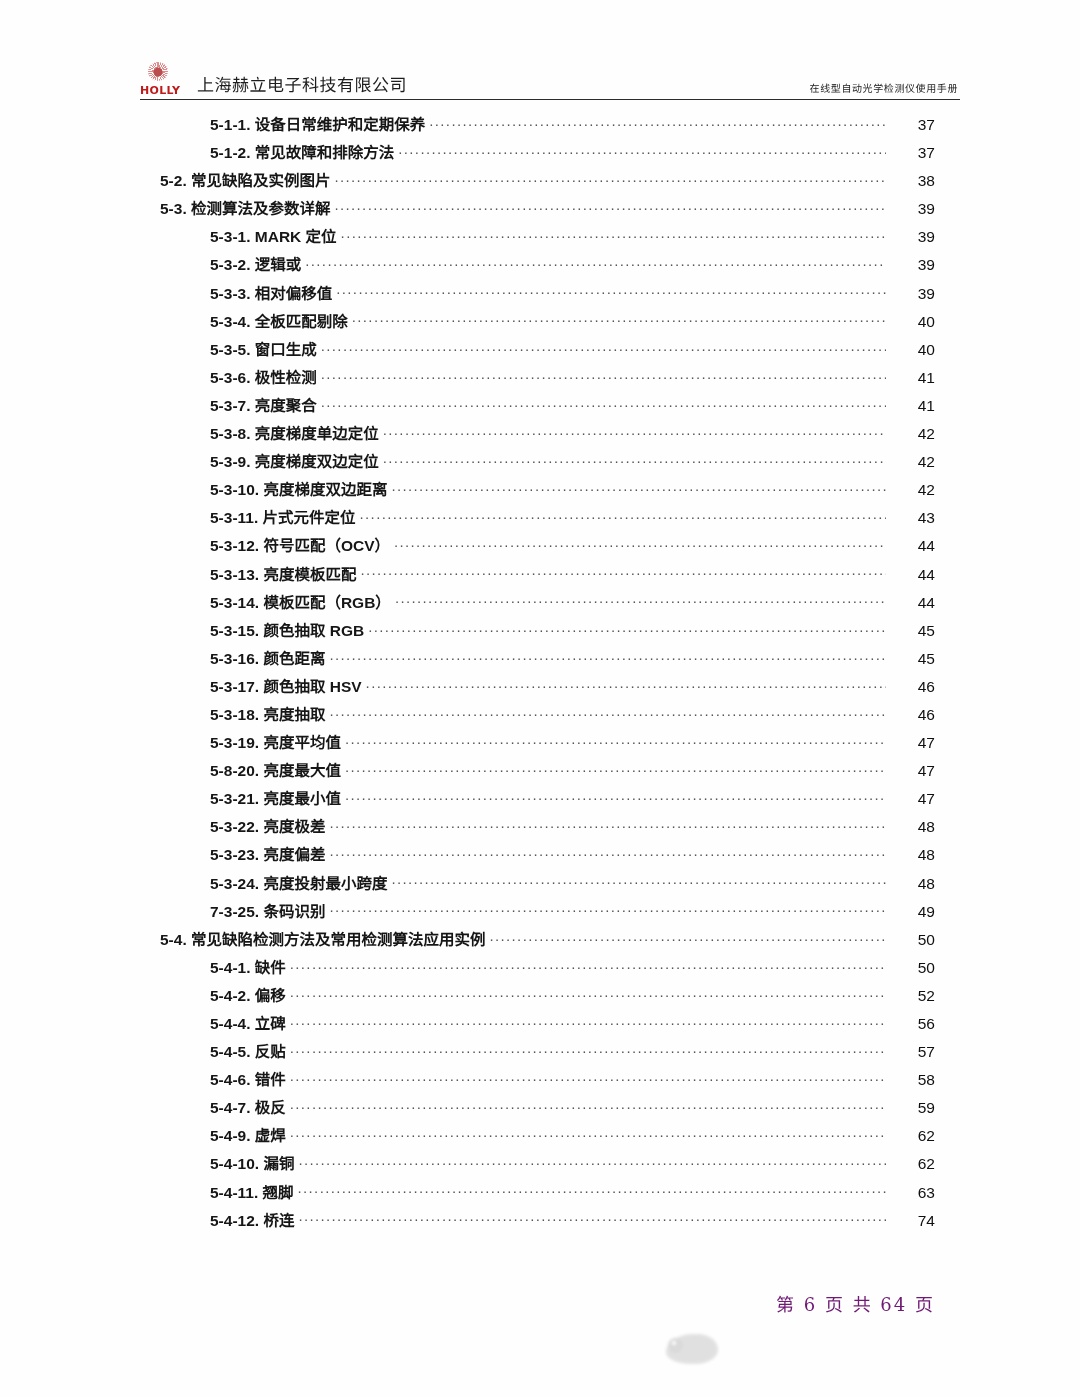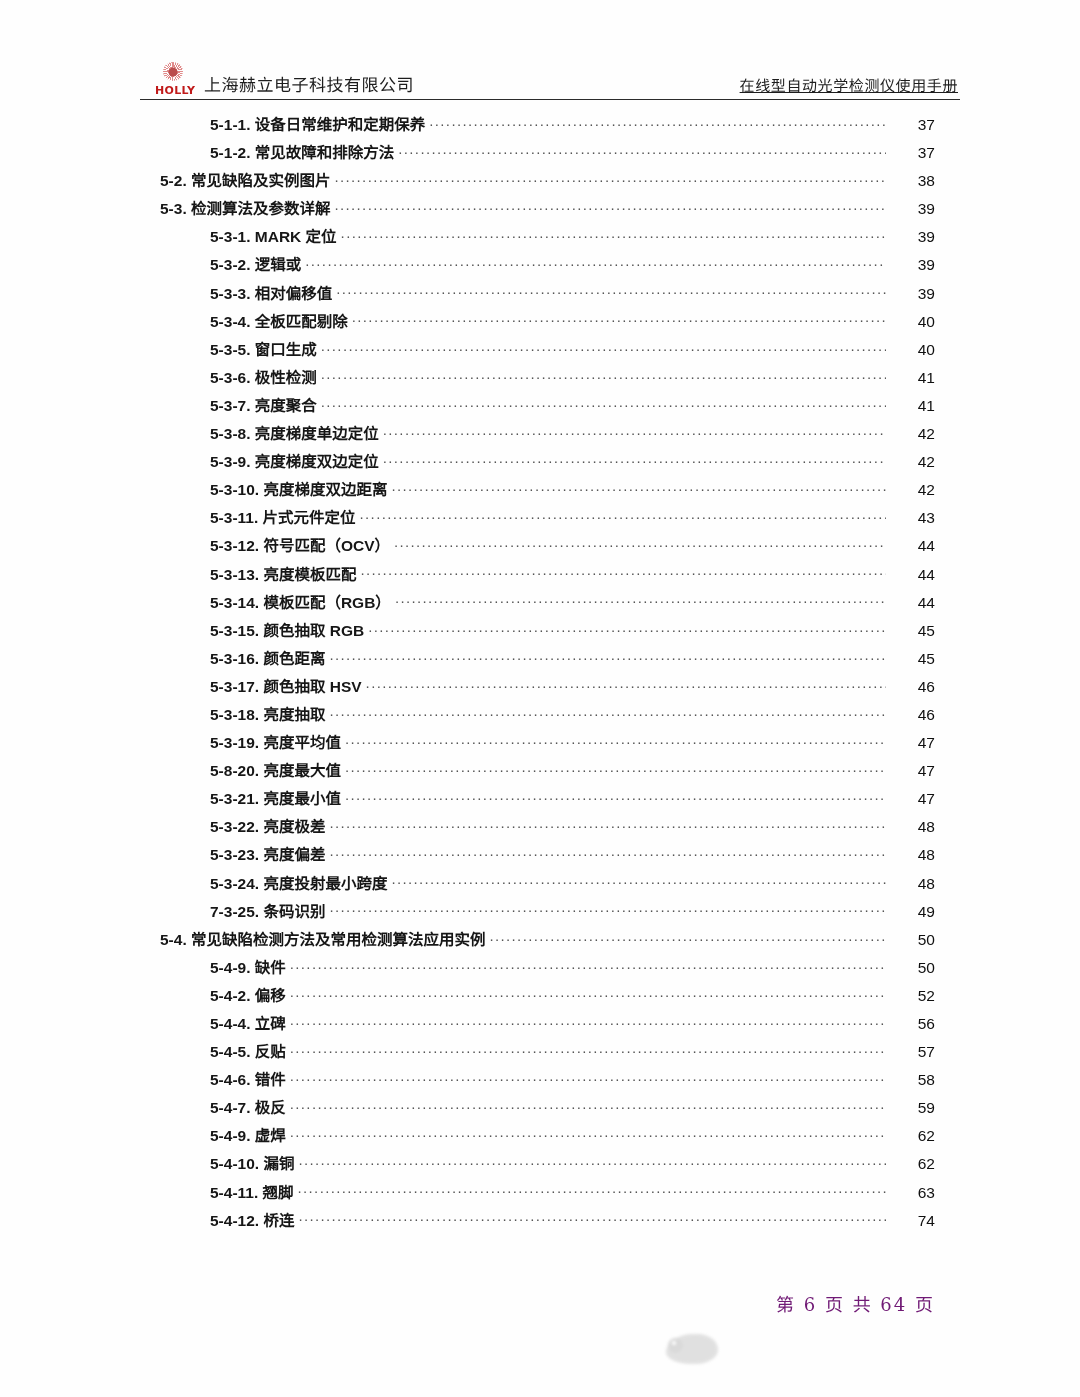--- a/index.html
+++ b/index.html
@@ -33,22 +33,21 @@
   }
   .header-inner {
     display: flex;
     align-items: flex-end;
     justify-content: space-between;
     height: 38px;
   }
   .brand {
     display: flex;
     align-items: flex-end;
-    gap: 7px;
-    margin-left: 15px;
+    gap: 15px;
   }
   .logo {
     position: relative;
     width: 42px;
     height: 34px;
     flex: 0 0 auto;
   }
   .logo-emblem {
     position: absolute;
     left: 8px;
@@ -86,27 +85,26 @@
   .brand-name {
     font-family: "DejaVu Serif", "Liberation Serif", serif;
     font-size: 17px;
     letter-spacing: .5px;
     color: #1d1d1d;
     line-height: 1.1;
     padding-bottom: 1px;
   }
   .doc-title {
     font-family: "DejaVu Serif", "Liberation Serif", serif;
-    font-size: 15px;
+    font-size: 10px;
     letter-spacing: .6px;
     color: #1d1d1d;
     line-height: 1.1;
     padding-bottom: 2px;
     padding-right: 2px;
-    text-decoration: underline;
   }
   .header-rule {
     position: absolute;
     left: 140px;
     top: 99px;
     width: 820px;
     height: 0;
     border-top: 1.3px solid #2b2b2b;
   }
 
@@ -381,21 +379,21 @@
         <span class="label">7-3-25. 条码识别</span>
         <span class="leader"></span>
         <span class="page-num">49</span>
       </div>
       <div class="toc-row lvl-2">
         <span class="label">5-4. 常见缺陷检测方法及常用检测算法应用实例</span>
         <span class="leader"></span>
         <span class="page-num">50</span>
       </div>
       <div class="toc-row lvl-3">
-        <span class="label">5-4-9. 缺件</span>
+        <span class="label">5-4-1. 缺件</span>
         <span class="leader"></span>
         <span class="page-num">50</span>
       </div>
       <div class="toc-row lvl-3">
         <span class="label">5-4-2. 偏移</span>
         <span class="leader"></span>
         <span class="page-num">52</span>
       </div>
       <div class="toc-row lvl-3">
         <span class="label">5-4-4. 立碑</span>

